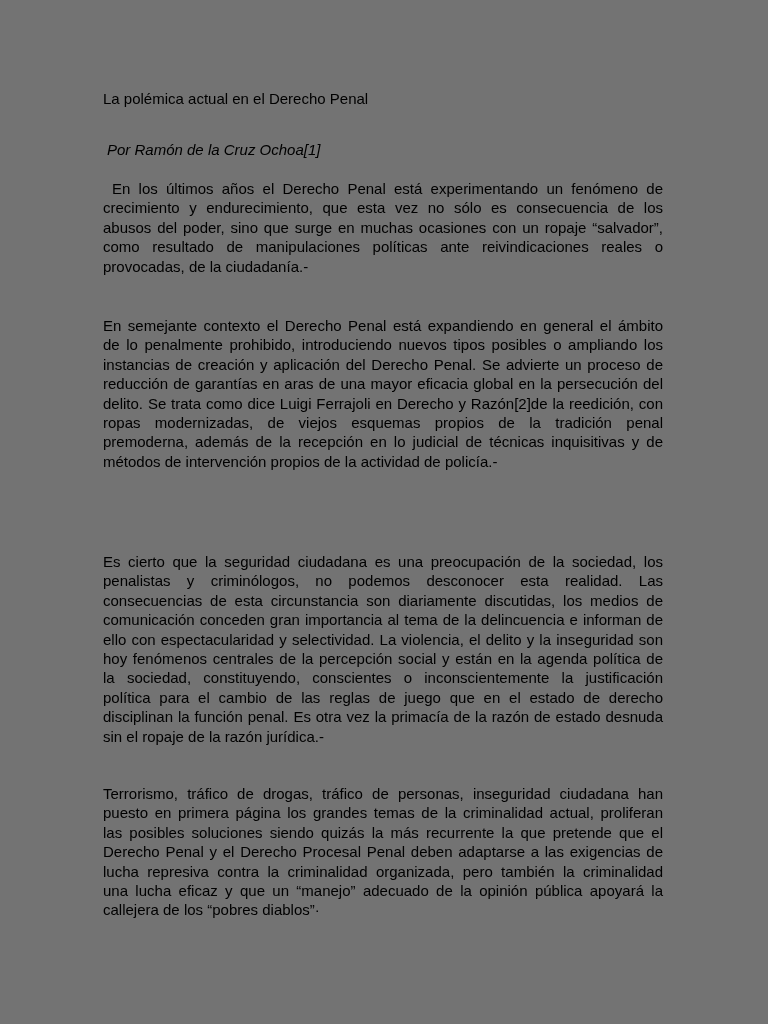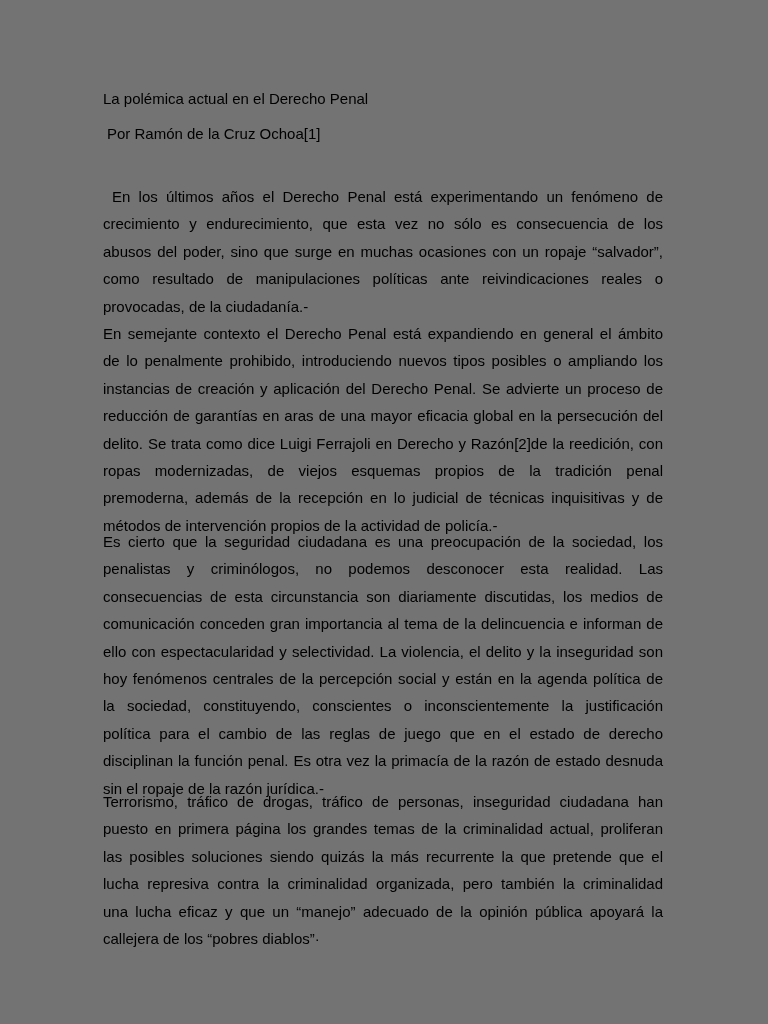--- a/index.html
+++ b/index.html
@@ -24,34 +24,33 @@
     line-height: 19.4px;
     color: #000000;
   }
   .single-line {
     white-space: nowrap;
   }
   .line {
     text-align: justify;
     text-align-last: justify;
     white-space: nowrap;
-    margin-top: 8px;
   }
   .line.last {
     text-align: right;
     text-align-last: left;
   }
   .indent-first .line:first-child {
     text-indent: 9px;
   }
   #doc-title  { top: 89px; }
-  #doc-byline { top: 124px; padding-left: 4px; width: 556px; }
+  #doc-byline { top: 140px; padding-left: 4px; width: 556px; font-style: italic; }
   #para-1 { top: 179px; }
   #para-2 { top: 316px; }
-  #para-3 { top: 524px; }
+  #para-3 { top: 552px; }
   #para-4 { top: 784px; }
 </style>
 </head>
 <body>
 
 <div class="page">
   <div id="doc-title" class="textblock single-line">La polémica actual en el Derecho Penal</div>
 
   <div id="doc-byline" class="textblock single-line">Por Ramón de la Cruz Ochoa[1]</div>
 
@@ -84,17 +83,18 @@
       <div class="line">la sociedad, constituyendo, conscientes o inconscientemente la justificación</div>
       <div class="line">política para el cambio de las reglas de juego que en el estado de derecho</div>
       <div class="line">disciplinan la función penal. Es otra vez la primacía de la razón de estado desnuda</div>
       <div class="line last">sin el ropaje de la razón jurídica.-</div>
     </div>
 
   <div id="para-4" class="textblock">
       <div class="line">Terrorismo, tráfico de drogas, tráfico de personas, inseguridad ciudadana han</div>
       <div class="line">puesto en primera página los grandes temas de la criminalidad actual, proliferan</div>
       <div class="line">las posibles soluciones siendo quizás la más recurrente la que pretende que el</div>
+      <div class="line">Derecho Penal y el Derecho Procesal Penal deben adaptarse a las exigencias de</div>
       <div class="line">lucha represiva contra la criminalidad organizada, pero también la criminalidad</div>
       <div class="line">una lucha eficaz y que un “manejo” adecuado de la opinión pública apoyará la</div>
       <div class="line last">callejera de los “pobres diablos”·</div>
     </div>
 </div>
 
 </body></html>

